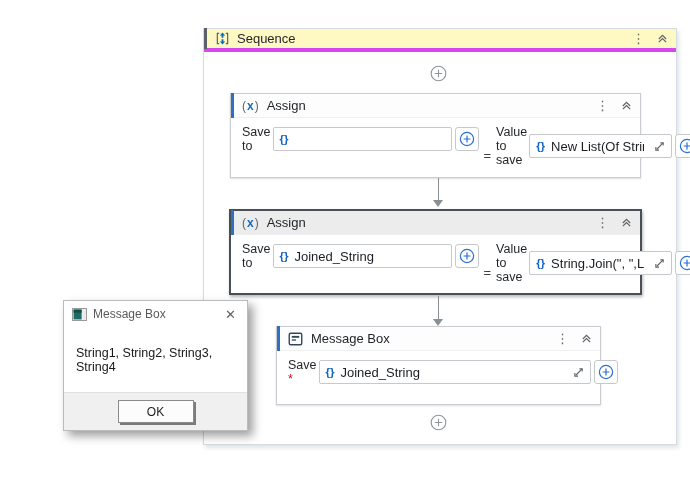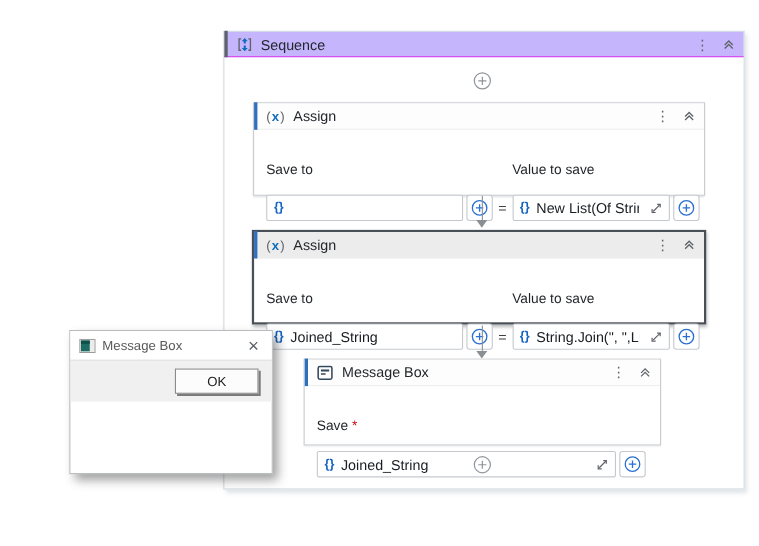--- a/index.html
+++ b/index.html
@@ -10,21 +10,21 @@
   }
 
   
   .seq {
     position:absolute; left:203px; top:28px; width:474px; height:417px;
     background:#ffffff; border:1px solid #d4dbe2;
     box-shadow:2px 3px 4px rgba(110,130,150,.22);
   }
   .seq-header {
     position:relative; height:23px; display:flex; align-items:center; gap:7px;
-    padding:0 8px 0 11px; background:#c4b5fd; border-bottom:1px solid #d946ef;
+    padding:0 8px 0 11px; background:#fef9c3; border-bottom:4px solid #d946ef;
   }
   .accent { position:absolute; left:0; top:-1px; bottom:-1px; width:3px; }
   .accent.gray { background:#5c6269; }
   .accent.blue { background:#2e6fbe; }
   .hdr-title { font-size:13px; color:#23272c; }
   .hdr-right { margin-left:auto; display:flex; align-items:center; gap:12px; }
   .kebab { font-size:13px; color:#5f6368; line-height:1; cursor:pointer; letter-spacing:0; }
   .chev { display:flex; cursor:pointer; }
 
   
@@ -36,21 +36,21 @@
   .card-header {
     position:relative; height:24px; display:flex; align-items:center; gap:8px;
     padding:0 8px 0 11px; background:#fdfdfd; border-bottom:1px solid #edeff1;
   }
   .card.selected .card-header { background:#ececec; }
   .assign-icon { display:flex; align-items:baseline; font-size:12px; }
   .assign-icon .p { color:#5f6368; }
   .assign-icon .x { color:#0f6cbd; font-weight:700; padding:0 1px; }
 
   .assign-body { display:flex; align-items:flex-start; padding:7px 10px 0 11px; }
-  .col { display:flex; flex-direction:column; gap:16px;margin-top:22px; }
+  .col { display:flex; flex-direction:row; gap:2px; }
   .f-label { font-size:12.5px; color:#1f2328; }
   .f-label .req { color:#c50f1f; }
   .field-row { display:flex; align-items:center; gap:3px; }
   .field {
     display:flex; align-items:center; gap:6px; height:24px; padding:0 6px;
     border:1px solid #c5c9ce; border-radius:2px; background:#fff; overflow:hidden;
   }
   .braces { color:#1464c4; font-weight:700; font-size:11.5px; flex:0 0 auto; }
   .f-text { font-size:13px; color:#1a1e23; white-space:nowrap; overflow:hidden; flex:1 1 auto; }
   .expand { flex:0 0 auto; display:flex; margin-left:4px; cursor:pointer; }
@@ -83,21 +83,21 @@
   .dlg-titlebar { height:26px; display:flex; align-items:center; gap:6px; padding:0 6px 0 8px; background:#fff; }
   .dlg-title { font-size:12px; color:#595959; }
   .dlg-close {
     margin-left:auto; border:none; background:transparent; color:#5f6368;
     font-size:13px; line-height:1; padding:2px 5px; cursor:pointer;
     font-family:"Liberation Sans", sans-serif;
   }
   .dlg-body { flex:1; display:flex; align-items:center; padding:0 12px; font-size:12.5px; color:#17181a; background:#fff; }
   .dlg-footer {
     height:38px; background:#f0f0f0; border-top:1px solid #e1e1e1;
-    display:flex; align-items:center; justify-content:flex-end; padding:0 12px;
+    display:flex; align-items:center; justify-content:center; padding:0 12px;
   }
   .ok-btn {
     width:76px; height:23px; background:#fcfcfc; border:1px solid #8b8b8b;
     box-shadow:2px 2px 0 rgba(45,45,45,.6);
     font-size:12px; color:#1b1b1b; font-family:"Liberation Sans", sans-serif;
     display:flex; align-items:center; justify-content:center; cursor:pointer;
   }
 </style>
 </head>
 <body>
@@ -323,16 +323,19 @@
     <span style="display:flex;">
       <svg width="15" height="13" viewBox="0 0 15 13">
         <rect x="0.5" y="0.5" width="14" height="12" fill="#ececec" stroke="#9a9a9a"></rect>
         <rect x="1.6" y="1.6" width="8" height="9.8" fill="#1d6b62"></rect>
         <rect x="1.6" y="1.6" width="8" height="3" fill="#0d4f49"></rect>
       </svg>
     </span>
     <span class="dlg-title">Message Box</span>
     <button class="dlg-close">✕</button>
   </div>
+  <div class="dlg-body">
+    <span>String1, String2, String3, String4</span>
+  </div>
   <div class="dlg-footer">
     <button class="ok-btn">OK</button>
   </div>
 </div>
 
 </body></html>

